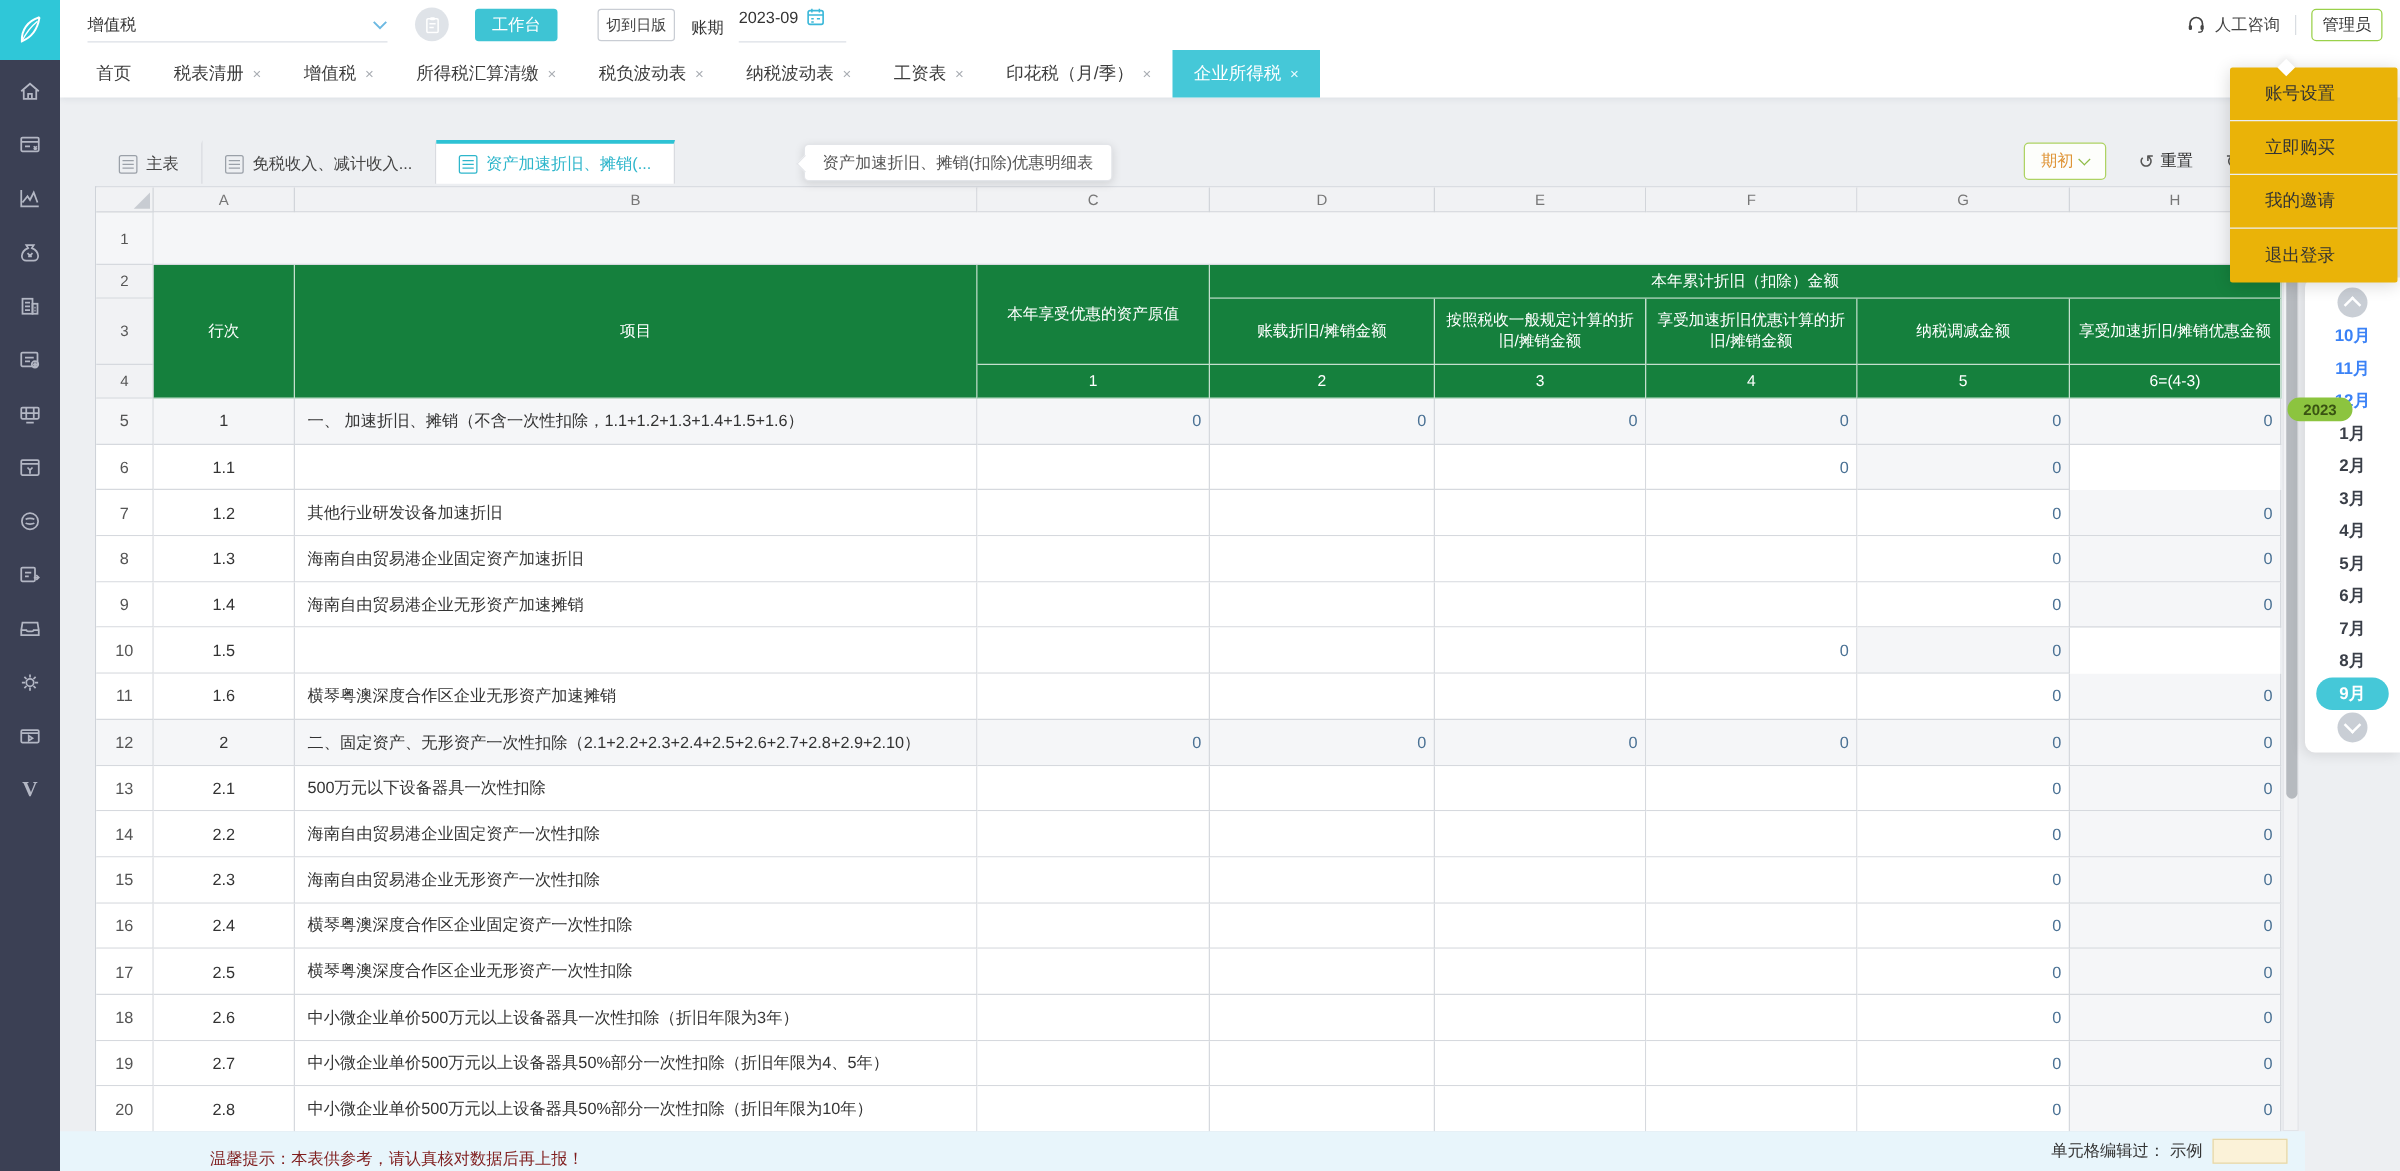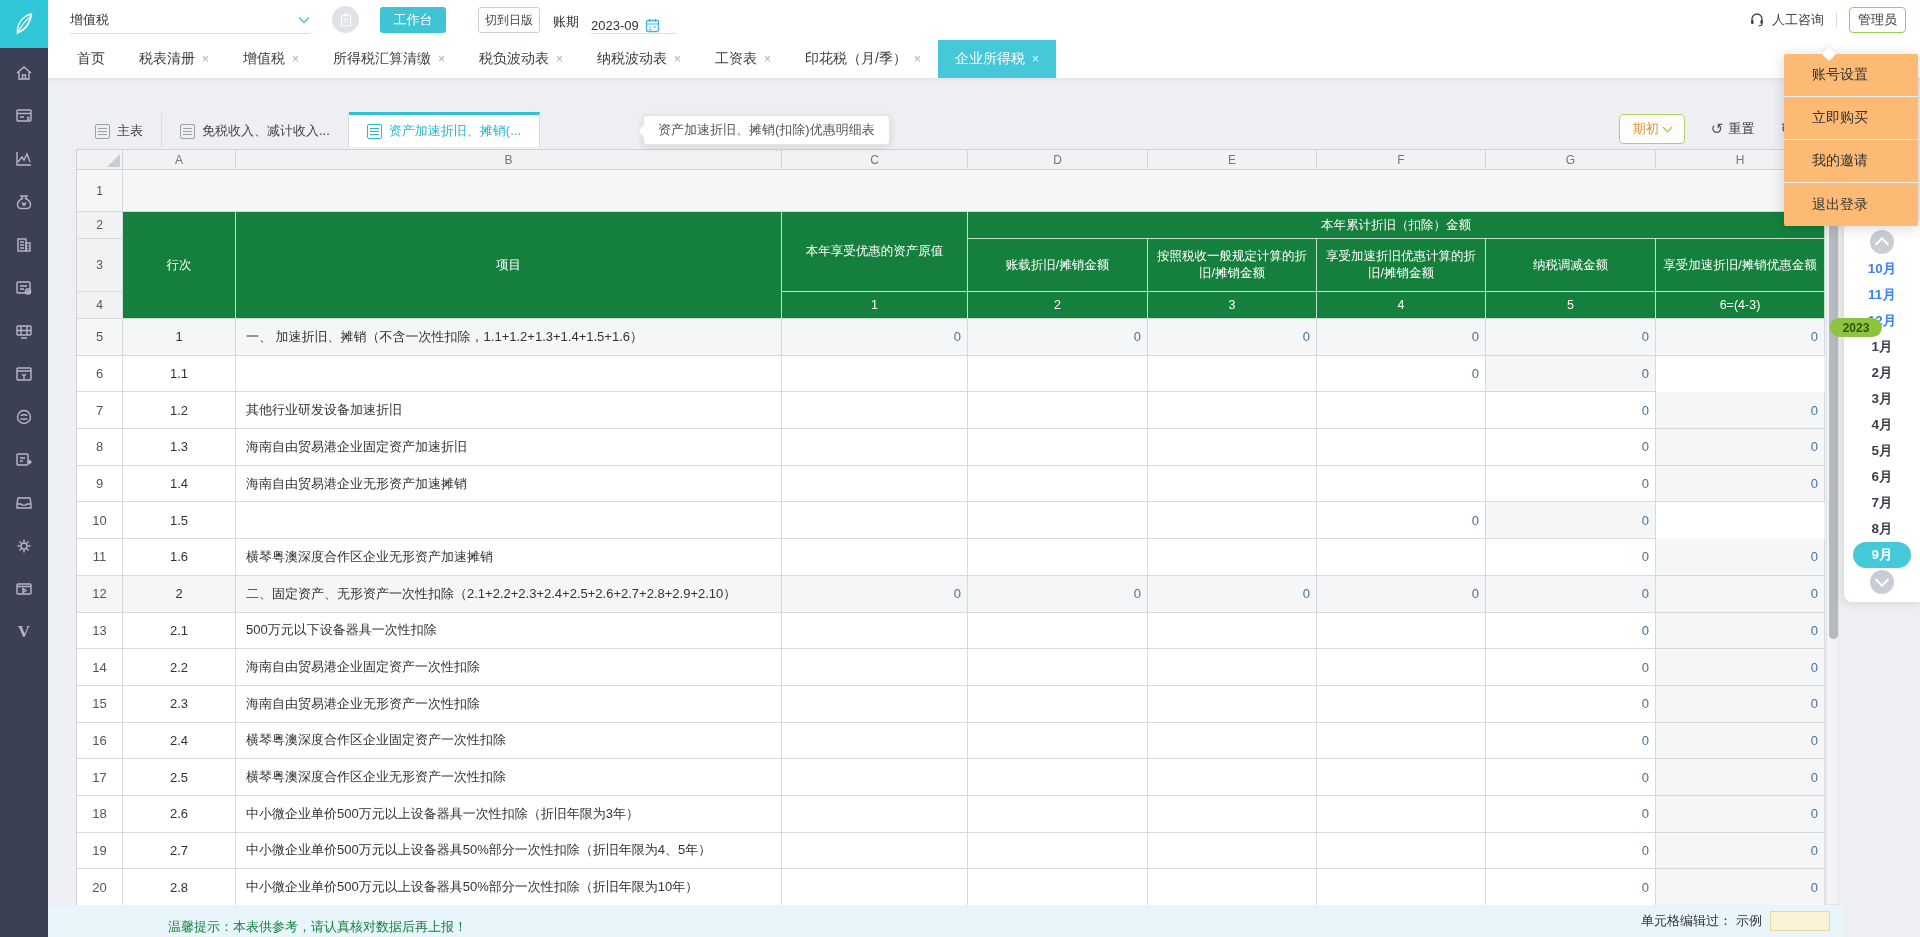--- a/index.html
+++ b/index.html
@@ -22,21 +22,21 @@
                 display:flex; align-items:center; justify-content:space-between; cursor:pointer; }
   .tax-select span { font-size:13px; color:#333; }
   .clip-circle { position:absolute; left:284px; top:6px; width:27px; height:27px; border-radius:50%;
                  background:#dfe3e8; display:flex; align-items:center; justify-content:center; cursor:pointer; }
   .btn-teal { position:absolute; left:332px; top:7px; width:66px; height:26px; background:#3ec4d4; color:#fff;
               border:none; border-radius:3px; font-size:13px; cursor:pointer; }
   .btn-outline { position:absolute; left:430px; top:7px; width:62px; height:26px; background:#fff; color:#444;
                  border:1px solid #c9cdd4; border-radius:3px; font-size:12px; cursor:pointer; }
   .period-label { position:absolute; left:505px; top:13px; font-size:13px; color:#333; }
   .period-box { position:absolute; left:543px; top:6px; width:86px; height:28px; border-bottom:1px solid #dcе0e6;
-                border-bottom:1px solid #dce0e6; display:flex; align-items:flex-end; gap:6px; cursor:pointer; }
+                border-bottom:1px solid #dce0e6; display:flex; align-items:flex-start; gap:6px; cursor:pointer; }
   .period-box span { font-size:13px; color:#333; }
   .top-right { position:absolute; right:14px; top:0; height:40px; display:flex; align-items:center; gap:12px; }
   .support { display:flex; gap:7px; font-size:13px; color:#444; cursor:pointer; }
   .tr-div { width:1px; height:16px; background:#d9dde2; }
   .admin-box { border:1px solid #9ad14b; border-radius:4px; padding:3px 8px; font-size:13px; color:#333; cursor:pointer; }
 
   
   .tabbar { position:absolute; left:48px; top:40px; width:1872px; height:38px; background:#fff; z-index:40;
             box-shadow:0 2px 5px rgba(40,60,90,.08); display:flex; align-items:stretch; padding-left:12px; }
   .tab { display:flex; align-items:center; gap:7px; padding:0 17px; font-size:14px; color:#3c3c3c; cursor:pointer; white-space:nowrap; }
@@ -94,26 +94,26 @@
   .rowswrap .sumrow .cell { background:#f5f6f8; }
 
   
   .vscroll { position:absolute; left:1826px; top:149px; width:13px; height:756px; background:#f2f3f5;
              border:1px solid #e2e4e8; z-index:20; cursor:pointer; }
   .vthumb { position:absolute; left:1px; top:1px; width:9px; margin-left:1px; height:488px; background:#b6babf; border-radius:5px; }
 
   
   .hintbar { position:absolute; left:48px; top:905px; width:1796px; height:32px; background:#e8f5fb; z-index:25;
              display:flex; align-items:center; justify-content:space-between; padding:0 14px 0 120px; }
-  .hintbar .hint { font-size:13px; color:#15803d;margin-top:12px; }
+  .hintbar .hint { font-size:13px; color:#7f1d1d;margin-top:12px; }
   .legend { display:flex; align-items:center; gap:4px; font-size:13px; color:#333; }
   .legend .swatch { width:60px; height:20px; border:1px solid #e5d7a8; margin-left:4px; }
 
   
-  .usermenu { position:absolute; left:1784px; top:54px; width:134px; background:#fdba74; z-index:70;
+  .usermenu { position:absolute; left:1784px; top:54px; width:134px; background:#eab308; z-index:70;
               box-shadow:0 2px 14px rgba(0,0,0,.16); border-radius:2px; }
   .usermenu::before { content:""; position:absolute; top:-5px; left:40px; width:10px; height:10px; background:#fff;
                       transform:rotate(45deg); box-shadow:-2px -2px 5px rgba(0,0,0,.06); }
   .um-item { height:43px; display:flex; align-items:center; padding-left:28px; font-size:14px; color:#333;
              border-bottom:1px solid #eceef1; cursor:pointer; }
   .um-item:last-child { border-bottom:none; }
 
   
   .months { position:absolute; left:1844px; top:222px; width:76px; height:380px; background:#fff; z-index:45;
             border-radius:8px 0 0 8px; box-shadow:-2px 2px 10px rgba(0,0,0,.10);

